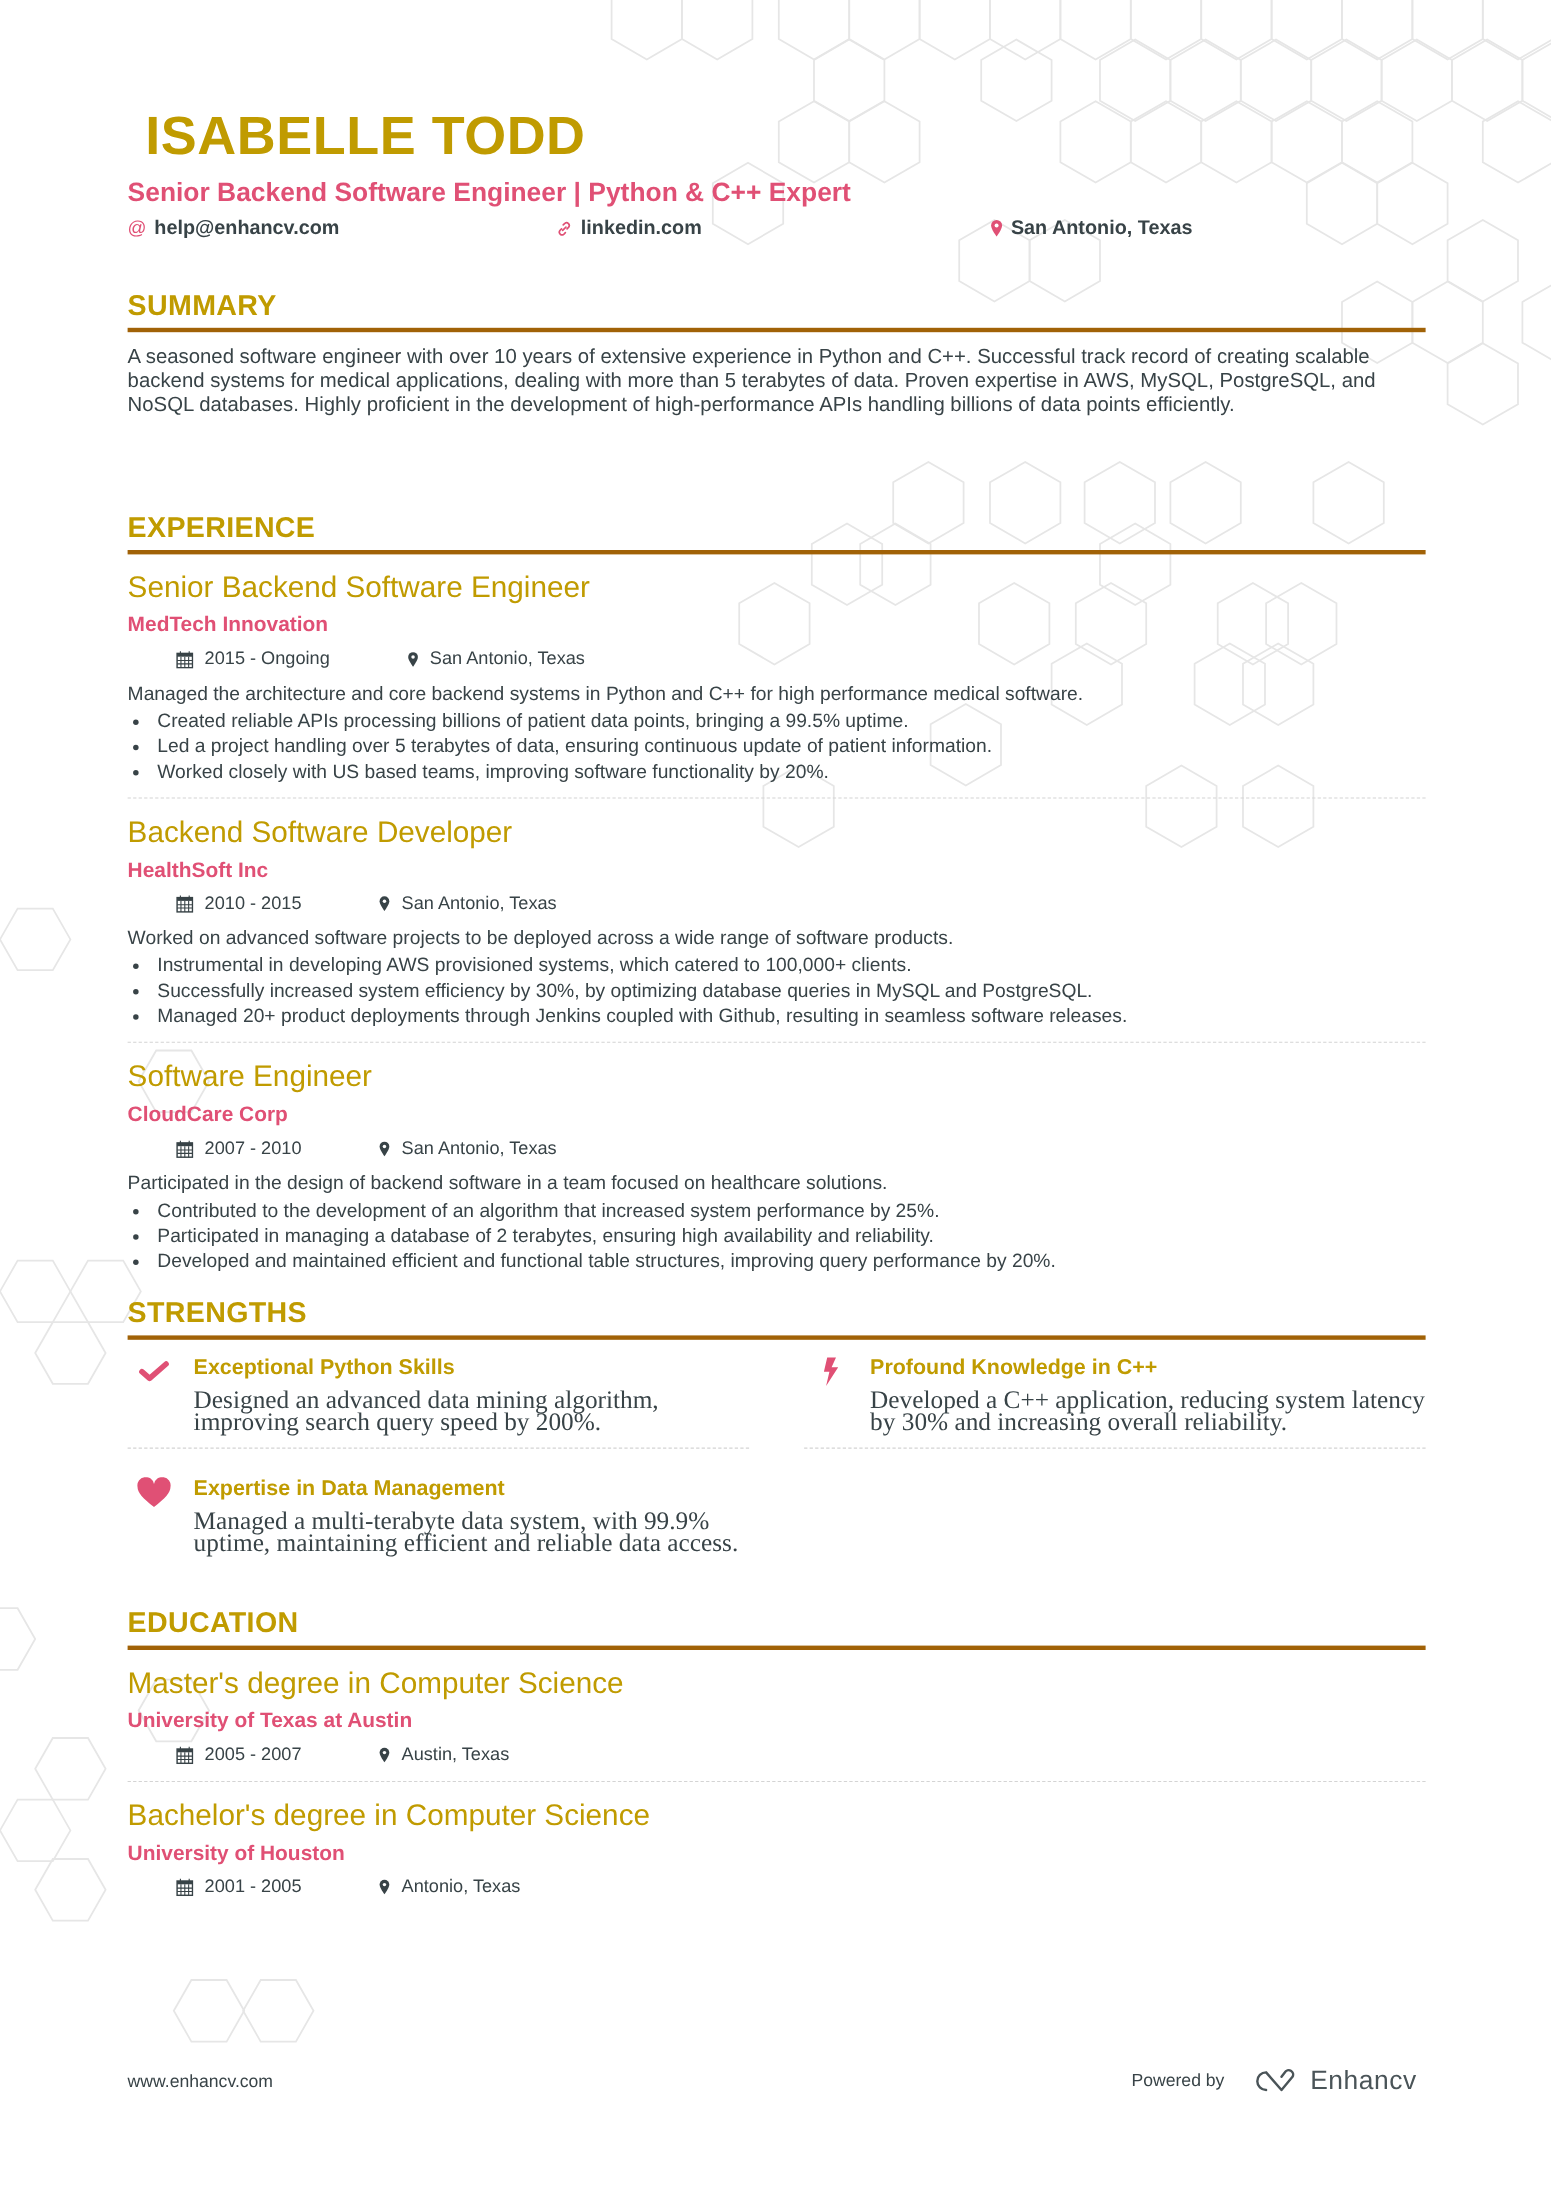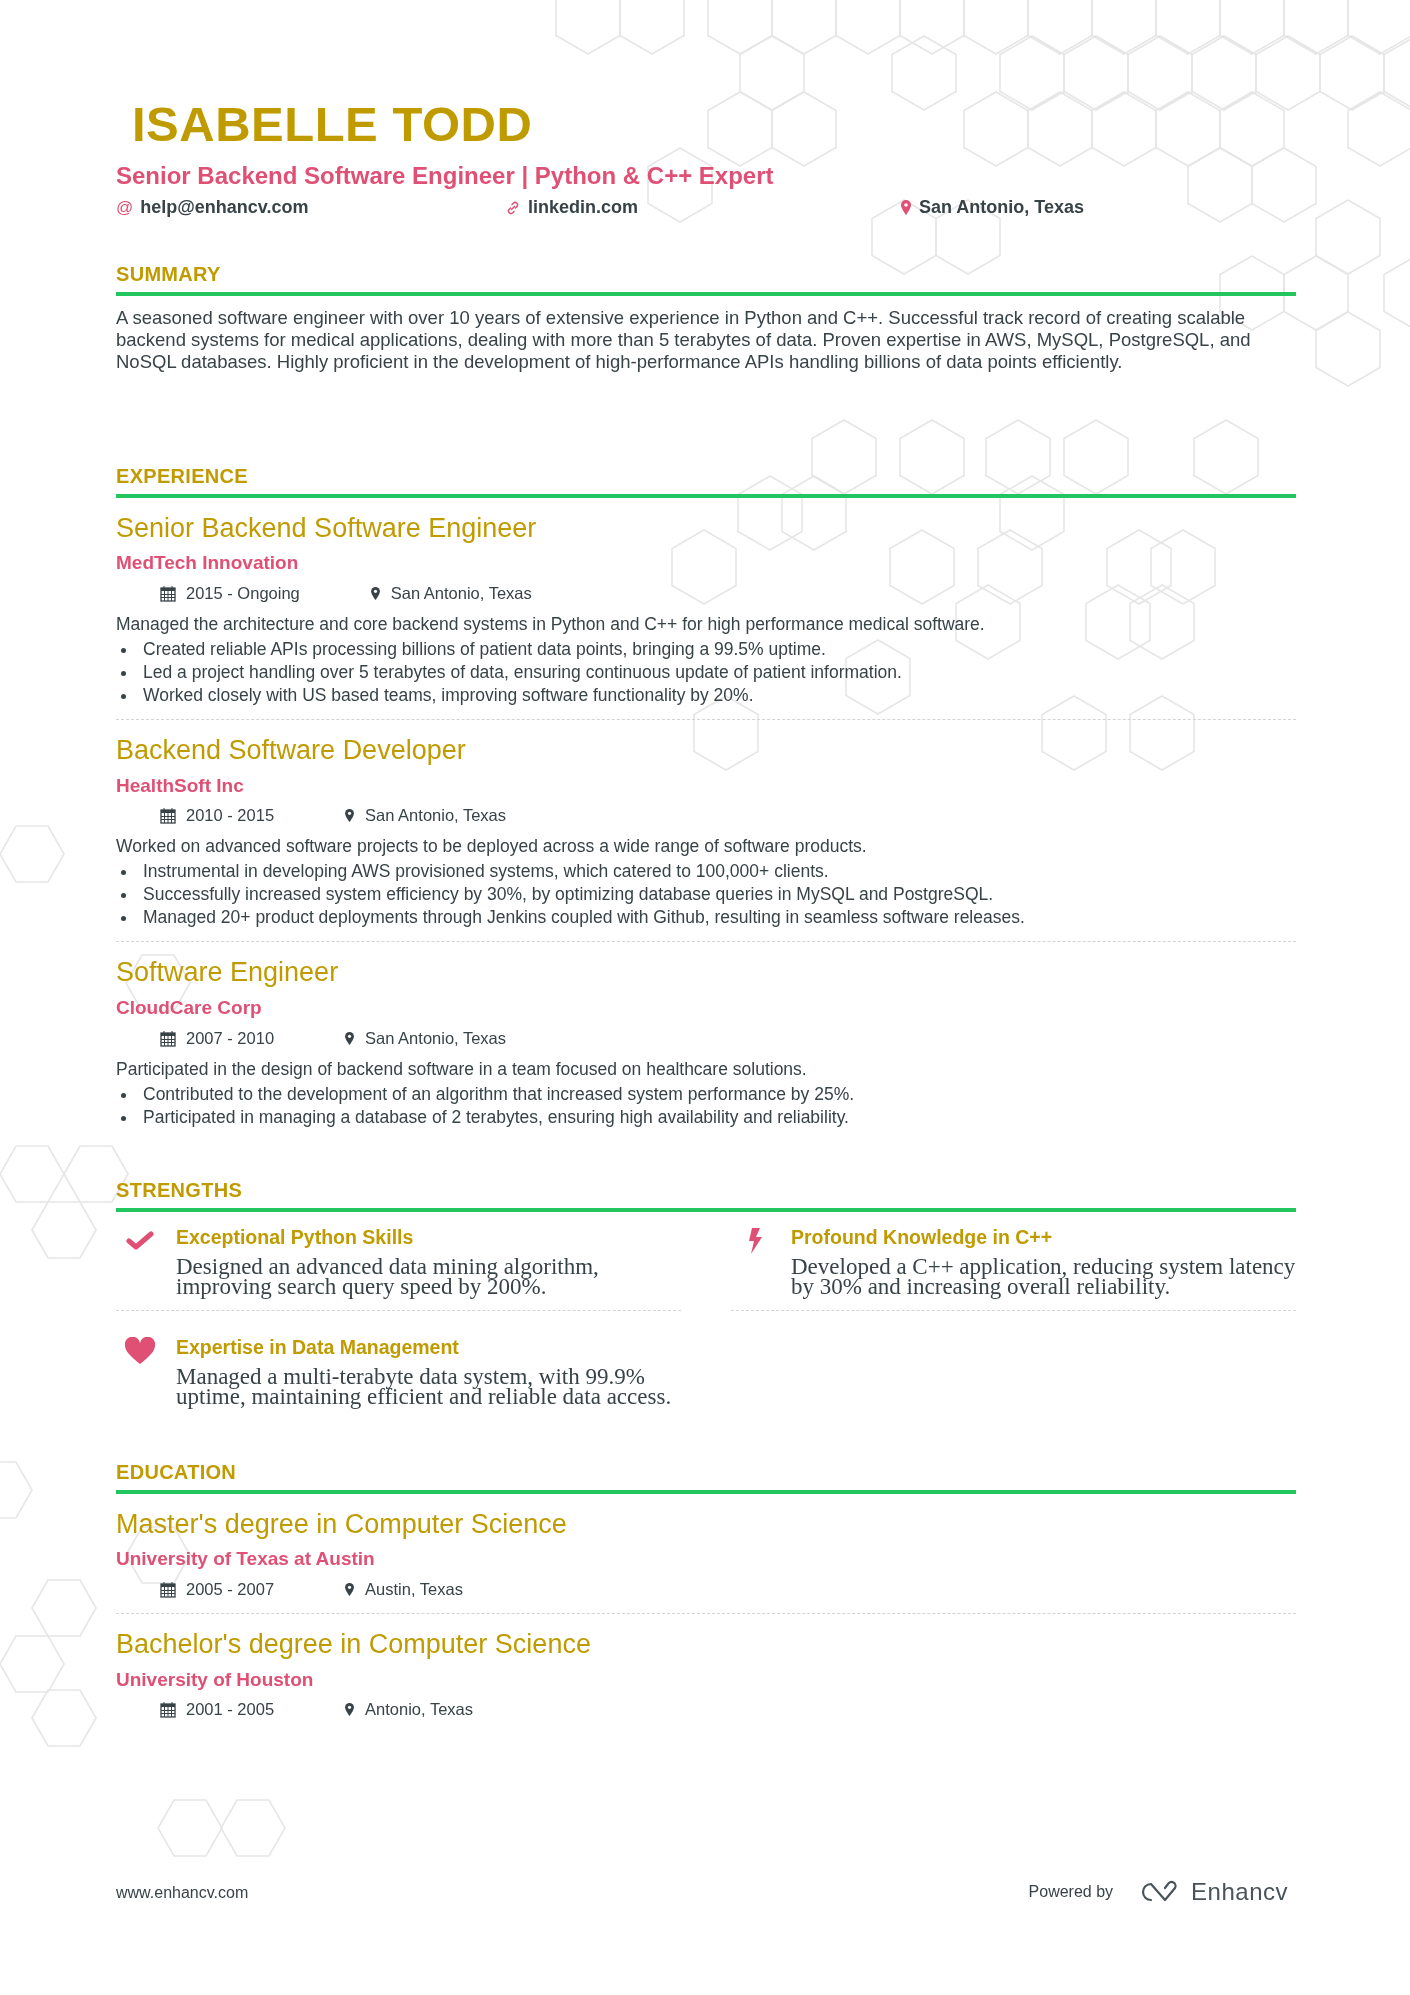--- a/index.html
+++ b/index.html
@@ -12,21 +12,21 @@
   .bg-hex { position: absolute; left: 0; top: 0; width: 1410px; height: 1995px; z-index: 0; pointer-events: none; }
   .page { position: absolute; left: 116px; top: 0; width: 1180px; z-index: 1; }
 
   .name { position: absolute; top: 100px; left: 16px; font-size: 49px; font-weight: 700; color: #C09B00; letter-spacing: 0.5px; line-height: 1; }
   .title { position: absolute; top: 162px; left: 0; font-size: 24px; font-weight: 700; color: #E05075; line-height: 1.2; }
   .contacts { position: absolute; top: 197px; left: 0; width: 1180px; height: 24px; font-size: 18px; font-weight: 700; color: #384347; }
   .contact { position: absolute; top: 0; display: flex; align-items: center; gap: 7px; }
   .contact .ic { color: #E05075; font-weight: 400; font-size: 17px; display: inline-flex; }
 
   .section { position: absolute; left: 0; width: 1180px; }
-  .sec-head { font-size: 20px; font-weight: 700; color: #C09B00; letter-spacing: 0.3px; line-height: 1; padding-bottom: 8px; border-bottom: 4px solid #22c55e; }
+  .sec-head { font-size: 26px; font-weight: 700; color: #C09B00; letter-spacing: 0.3px; line-height: 1; padding-bottom: 8px; border-bottom: 4px solid #a16207; }
 
   .summary-text { font-size: 18.5px; line-height: 22px; color: #384347; margin-top: 11px; width: 1180px; }
 
   .job { position: relative; padding-bottom: 12px; }
   .job + .job { border-top: 1px dashed #d4d4d4; padding-top: 14px; }
   .job-title { font-size: 27px; color: #C09B00; line-height: 1.2; }
   .job-company { font-size: 19px; font-weight: 700; color: #E05075; margin-top: 8px; line-height: 1.2; }
   .job-meta { font-size: 16.5px; color: #384347; margin-top: 9px; display: flex; align-items: center; gap: 8px; }
   .job-meta .mi { display: inline-flex; align-items: center; gap: 10px; margin-right: 18px; padding-left: 44px; }
   .job-desc { font-size: 17.5px; margin-top: 9px; line-height: 24px; }
@@ -252,20 +252,21 @@
                 <path d="M6 1 a5 5 0 0 1 5 5 c0 3.5 -5 10 -5 10 s-5 -6.5 -5 -10 a5 5 0 0 1 5 -5z" fill="#384347"></path>
                 <circle cx="6" cy="6" r="1.8" fill="#fff"></circle>
               </svg>
             <span>San Antonio, Texas</span>
           </span>
         </div>
         <div class="job-desc">Participated in the design of backend software in a team focused on healthcare solutions.</div>
         <ul class="job-bullets">
           <li>Contributed to the development of an algorithm that increased system performance by 25%.</li>
           <li>Participated in managing a database of 2 terabytes, ensuring high availability and reliability.</li>
+          <li>Developed and maintained efficient and functional table structures, improving query performance by 20%.</li>
         </ul>
       </div>
     </div>
   </div>
 
   <div class="section" style="top:1180px;">
     <div class="sec-head">STRENGTHS</div>
     <div class="strengths-grid">
       <div class="strength divided" style="left:0; top:0;">
         <span class="s-ic">

